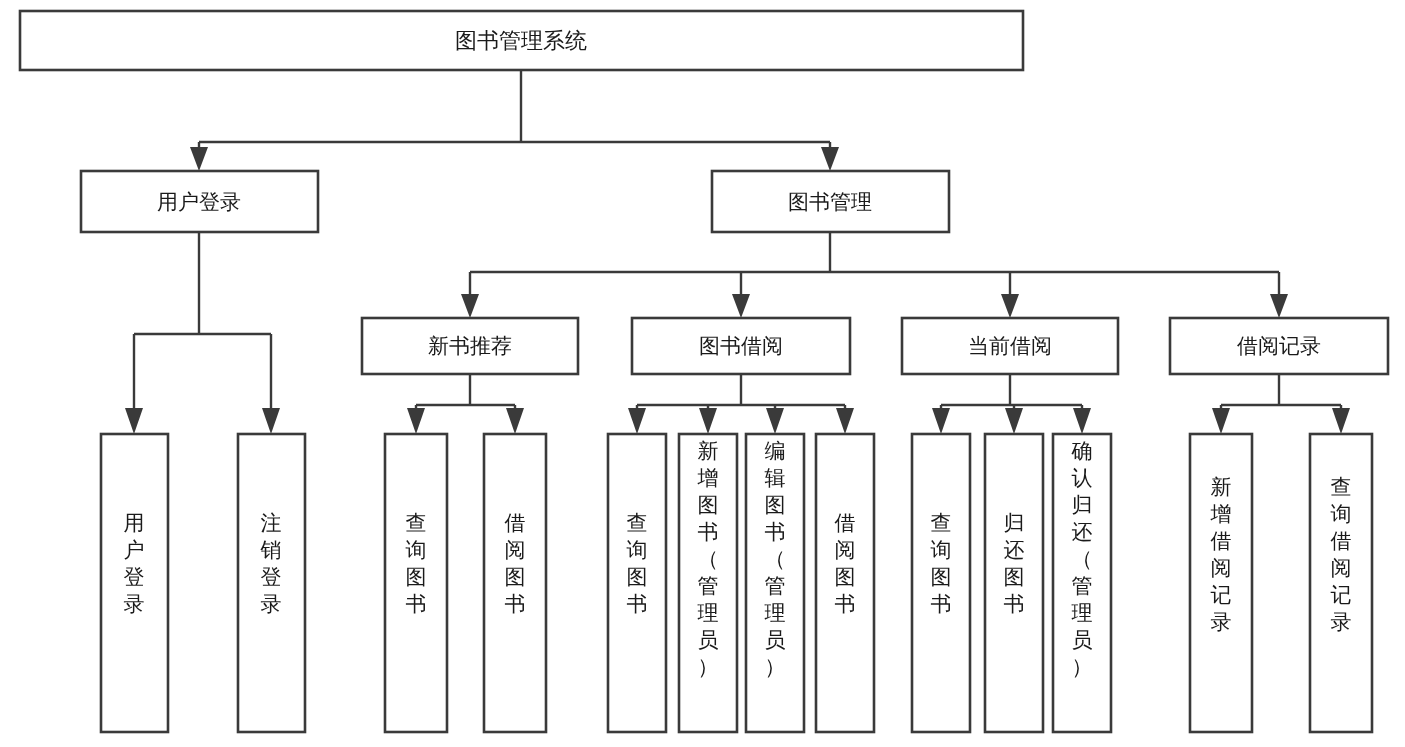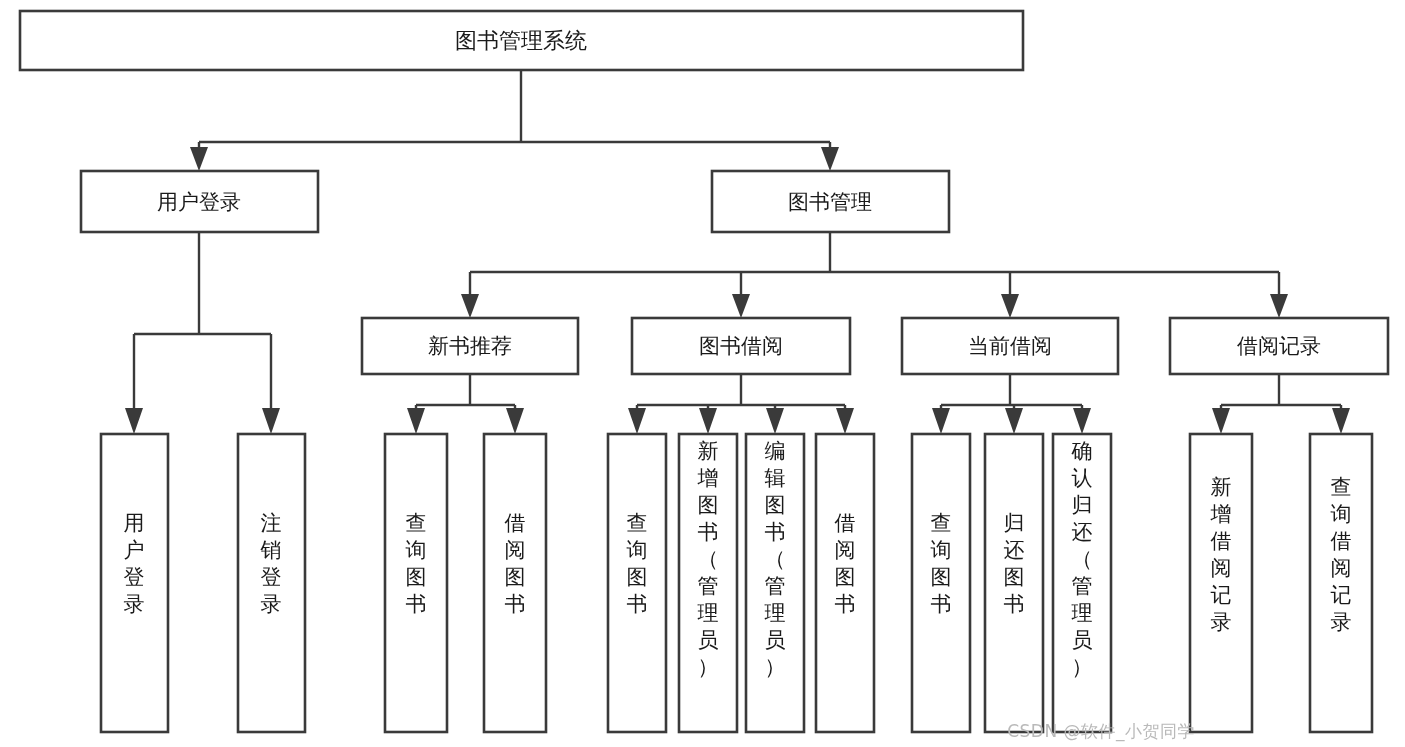--- a/index.html
+++ b/index.html
@@ -230,14 +230,13 @@
         <rect class="node-box" x="1190" y="434" width="62" height="298"></rect>
         <text class="leaf-label" x="1221" y="494"><tspan x="1221" dy="0">新</tspan><tspan x="1221" dy="27">增</tspan><tspan x="1221" dy="27">借</tspan><tspan x="1221" dy="27">阅</tspan><tspan x="1221" dy="27">记</tspan><tspan x="1221" dy="27">录</tspan></text>
       </g>
       <g>
         <rect class="node-box" x="1310" y="434" width="62" height="298"></rect>
         <text class="leaf-label" x="1341" y="494"><tspan x="1341" dy="0">查</tspan><tspan x="1341" dy="27">询</tspan><tspan x="1341" dy="27">借</tspan><tspan x="1341" dy="27">阅</tspan><tspan x="1341" dy="27">记</tspan><tspan x="1341" dy="27">录</tspan></text>
       </g>
     </g>
   </svg>
 
-  <div class="watermark">CSDN @软件_小贺同学</div>
 </div>
 
 </body></html>

